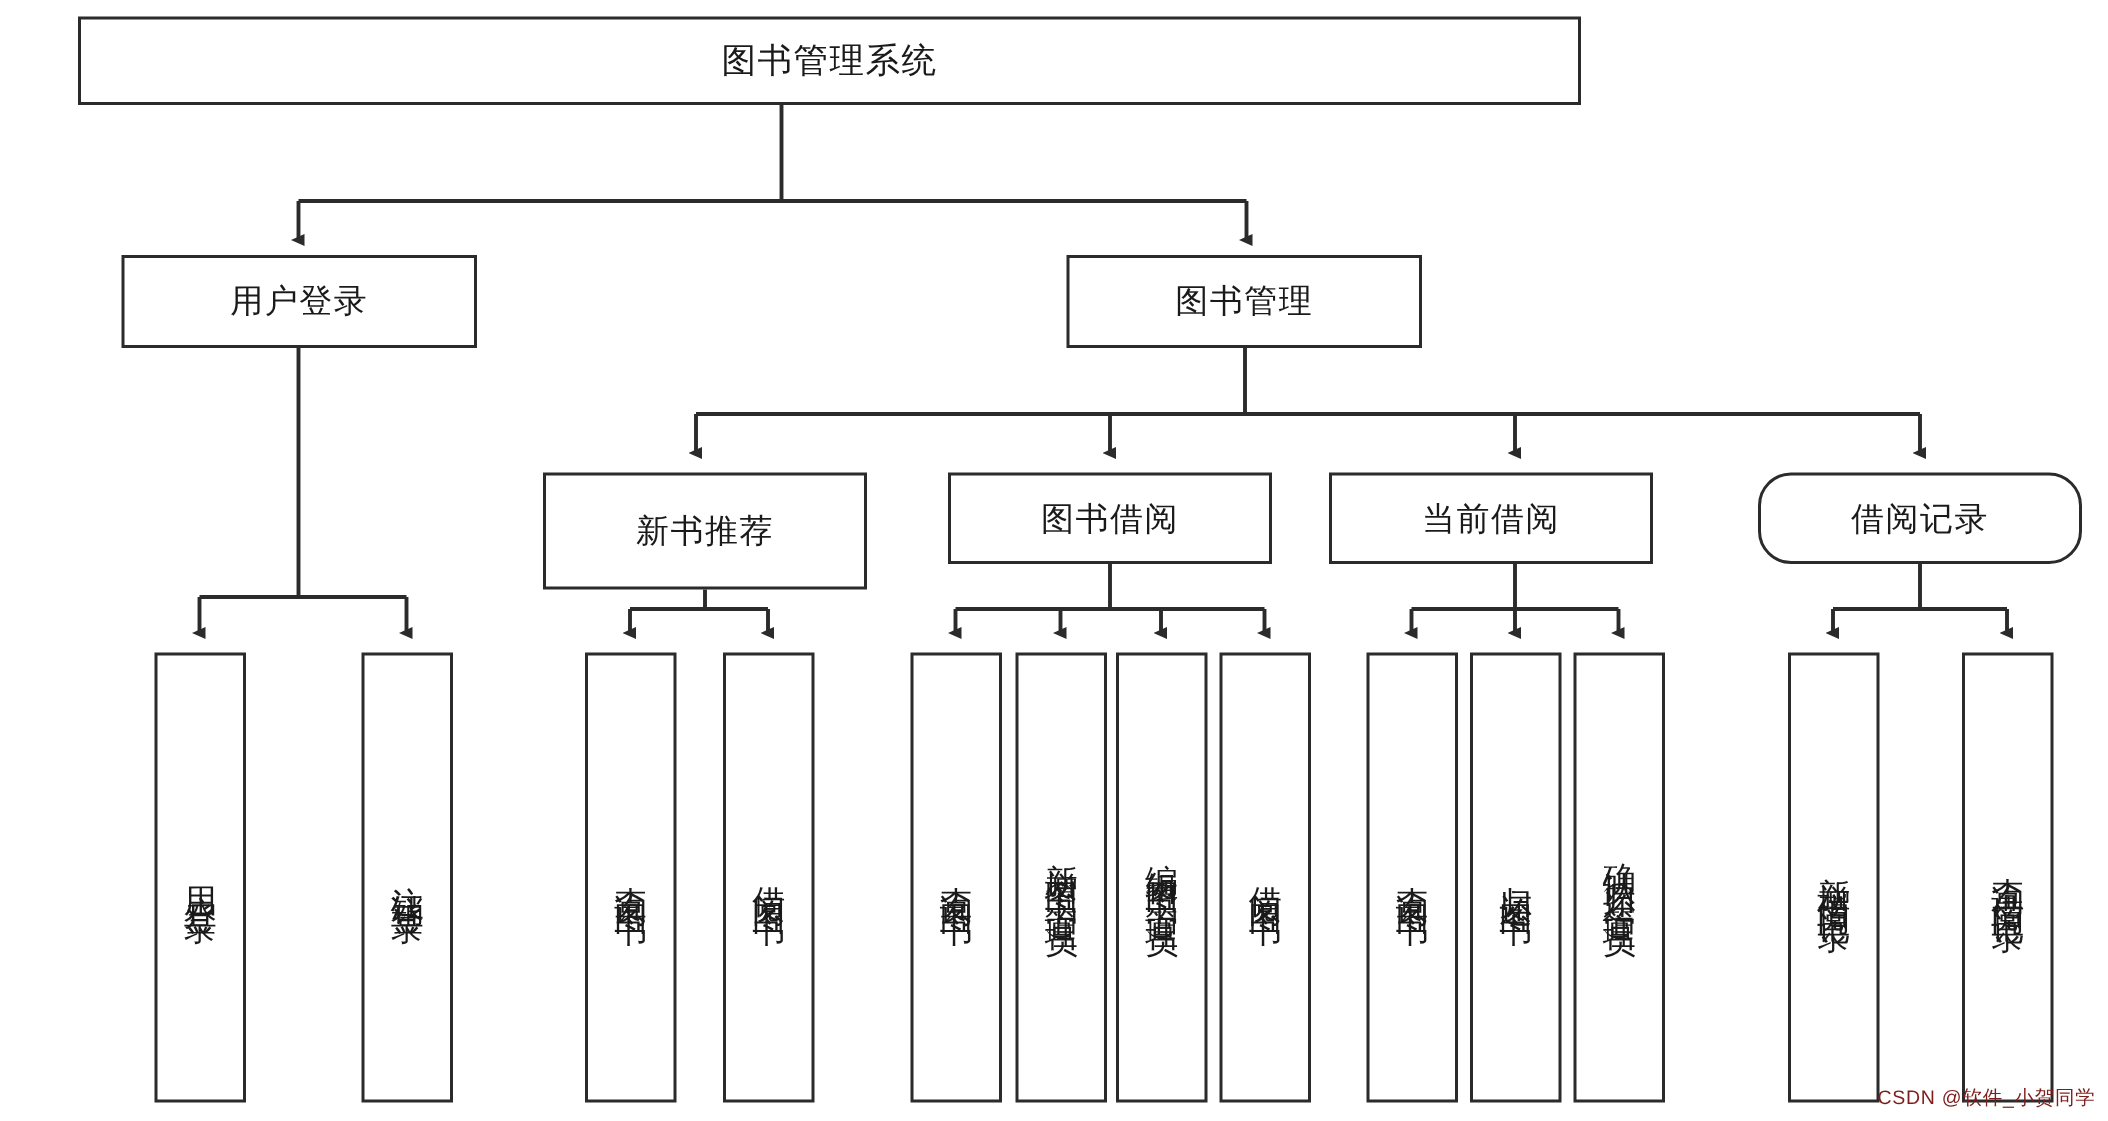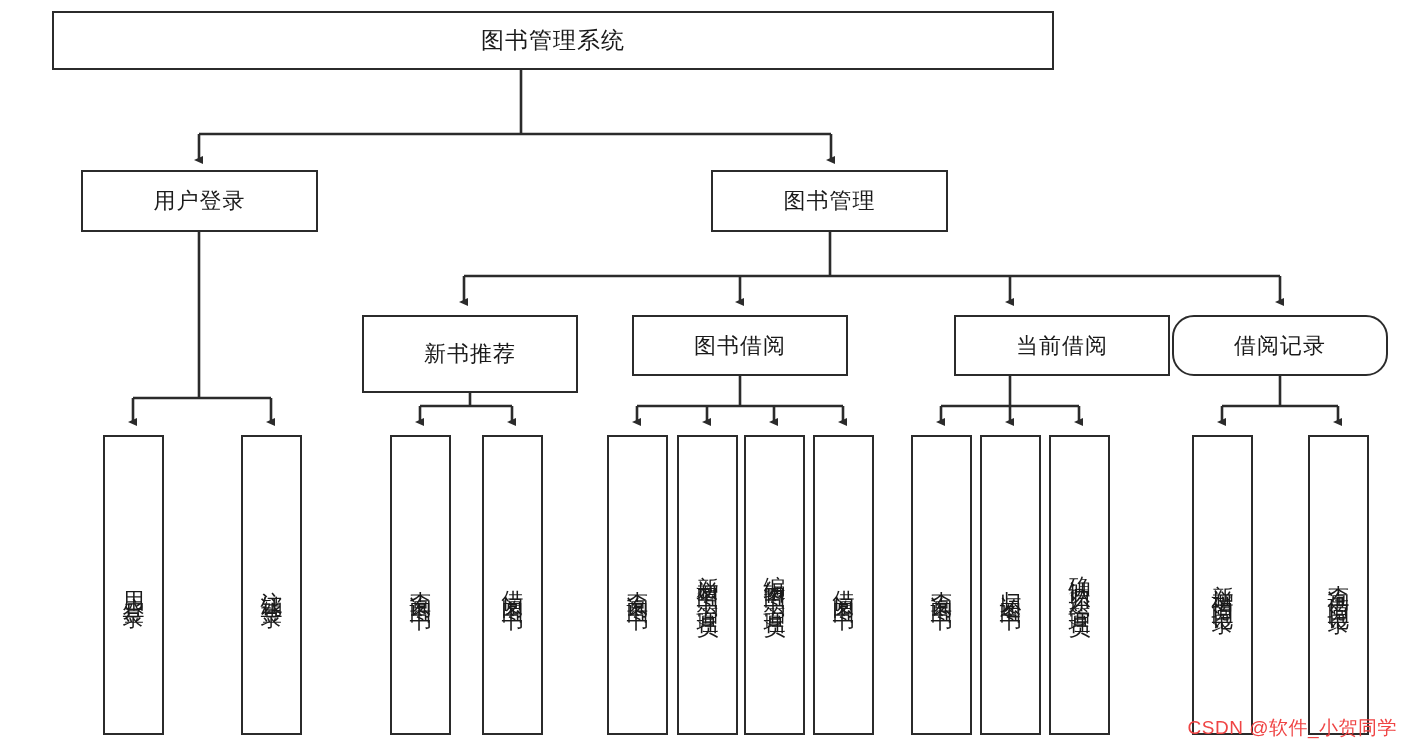--- a/index.html
+++ b/index.html
@@ -53,22 +53,22 @@
     left: 0;
     top: 0;
     width: 1405px;
     height: 747px;
     pointer-events: none;
   }
   .watermark {
     position: absolute;
     right: 8px;
     bottom: 6px;
-    font-size: 19px;
-    color: #ef4444;
+    font-size: 13px;
+    color: #7f1d1d;
     letter-spacing: 0.5px;
     white-space: nowrap;
   }
 </style>
 </head>
 <body>
 
 <div id="canvas">
 
   <svg class="links" viewBox="0 0 1405 747" xmlns="http://www.w3.org/2000/svg">
@@ -131,21 +131,21 @@
   <div class="node h" style="left:711px; top:170px; width:237px; height:62px;">
     <span>图书管理</span>
   </div>
 
   <div class="node h" style="left:362px; top:315px; width:216px; height:78px;">
     <span>新书推荐</span>
   </div>
   <div class="node h" style="left:632px; top:315px; width:216px; height:61px;">
     <span>图书借阅</span>
   </div>
-  <div class="node h" style="left:954px; top:315px; width:216px; height:61px;">
+  <div class="node h" style="left:886px; top:315px; width:216px; height:61px;">
     <span>当前借阅</span>
   </div>
   <div class="node h" style="left:1172px; top:315px; width:216px; height:61px;border-radius:22px;">
     <span>借阅记录</span>
   </div>
 
   <div class="node leaf" style="left:103px; top:435px; width:61px; height:300px;">
     <span class="vtext">用户登录</span>
   </div>
   <div class="node leaf" style="left:241px; top:435px; width:61px; height:300px;">

